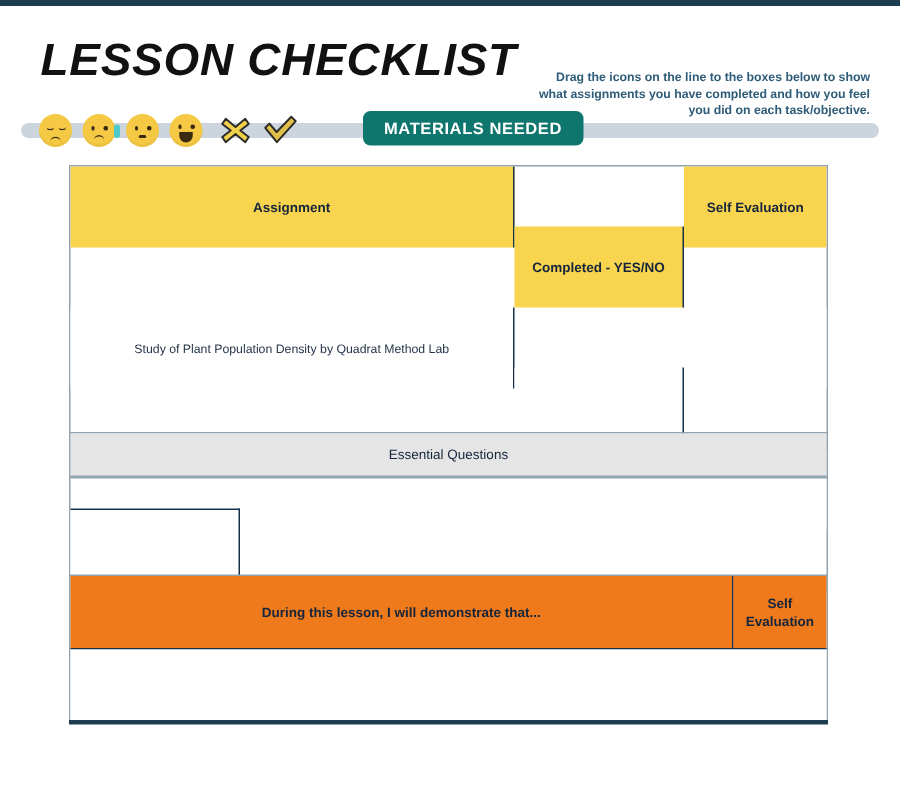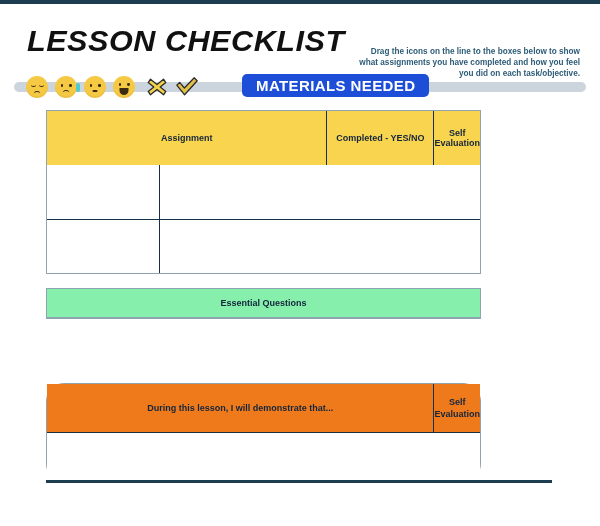--- a/index.html
+++ b/index.html
@@ -149,36 +149,36 @@
   }
   .mark svg { display: block; }
 
   
   .materials-pill {
     position: absolute;
     left: 242px;
     top: 74px;
     height: 23px;
     padding: 0 14px;
-    background: #1d4ed8;
+    background: #0f766e;
     border-radius: 5px;
     color: #ffffff;
-    font-size: 15px;
+    font-size: 11px;
     font-weight: bold;
     letter-spacing: 0.4px;
     display: flex;
     align-items: center;
     justify-content: center;
   }
 
   
   .block {
     position: absolute;
     left: 46px;
-    width: 435px;
+    width: 506px;
     box-sizing: border-box;
     border: 1.5px solid #8fa3b0;
   }
 
   .row { display: flex; }
   .cell {
     box-sizing: border-box;
     display: flex;
     align-items: center;
     justify-content: center;
@@ -196,53 +196,53 @@
     color: #14253c;
   }
   #assignments-table .brow .cell {
     background: #ffffff;
     height: 54px;
     font-size: 8.2px;
     padding: 0 8px;
     color: #26354a;
   }
   #assignments-table .c1 { width: 296px; border-right: 1.2px solid #17304a; }
-  #assignments-table .c2 { width: 113px; border-right: 1.2px solid #17304a; }
+  #assignments-table .c2 { width: 113px; border-right: 1.2px solid #17304a; margin-top: 40px; }
   #assignments-table .c3 { flex: 1; }
   #assignments-table .brow + .brow .cell { border-top: 1.2px solid #17304a; }
   #assignments-table .hrow .cell { border-bottom: 0; }
 
   
   #essential-block { top: 288px; }
   #essential-block .eq-head {
-    background: #86efac;
+    background: #e5e5e5;
     height: 28px;
     display: flex;
     align-items: center;
     justify-content: center;
     font-size: 9px;
-    font-weight: bold;
+    font-weight: normal;
     color: #14253c;
     border-bottom: 1.5px solid #8fa3b0;
   }
   #essential-block .eq-body {
     background: #ffffff;
     min-height: 48px;
     padding: 10px 12px;
     display: flex;
     align-items: center;
     justify-content: center;
     text-align: center;
     font-size: 8.2px;
     line-height: 13px;
     color: #26354a;
   }
 
   
-  #demonstrate-table { top: 383px; border-radius: 18px; }
+  #demonstrate-table { top: 383px; }
   #demonstrate-table .hrow .cell {
     background: #ee7a1c;
     height: 48px;
     font-size: 9px;
     font-weight: bold;
     color: #14253c;
     line-height: 12px;
   }
   #demonstrate-table .brow .cell {
     background: #ffffff;
@@ -318,20 +318,21 @@
 
 <div class="materials-pill">MATERIALS NEEDED</div>
 
 <div class="block" id="assignments-table">
   <div class="row hrow">
     <div class="cell c1">Assignment</div>
     <div class="cell c2">Completed - YES/NO</div>
     <div class="cell c3">Self Evaluation</div>
   </div>
   <div class="row brow">
+    <div class="cell c1">Study of Plant Population Density by Quadrat Method Lab</div>
     <div class="cell c2"></div>
     <div class="cell c3"></div>
   </div>
   <div class="row brow">
     <div class="cell c2"></div>
     <div class="cell c3"></div>
   </div>
 </div>
 
 <div class="block" id="essential-block">

